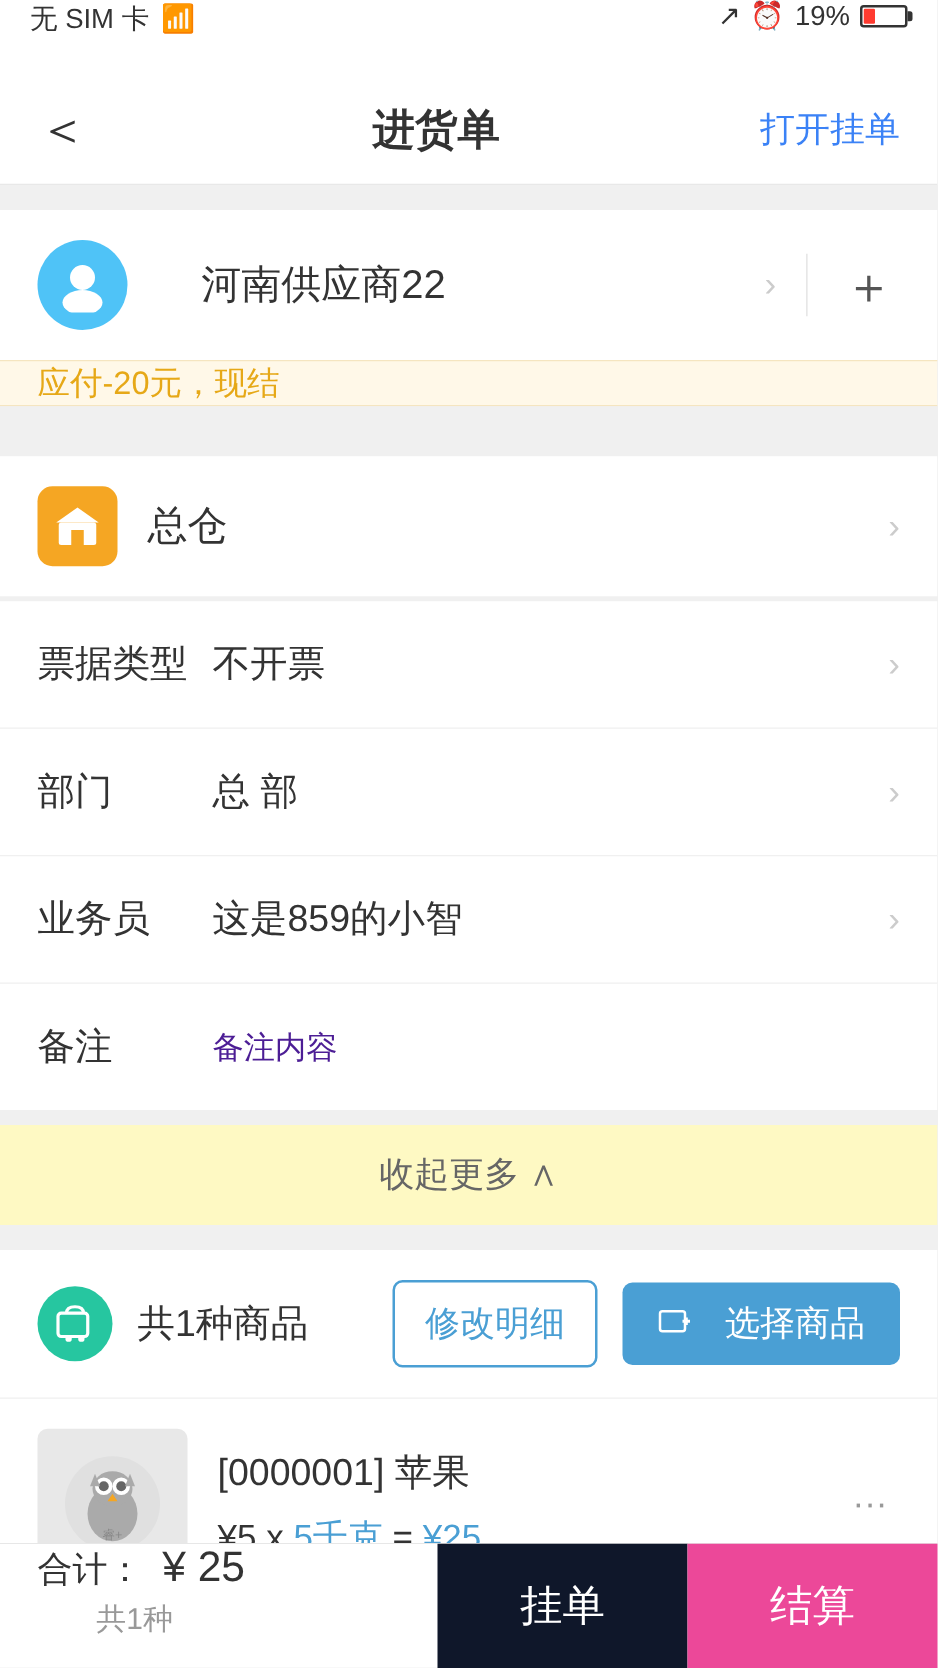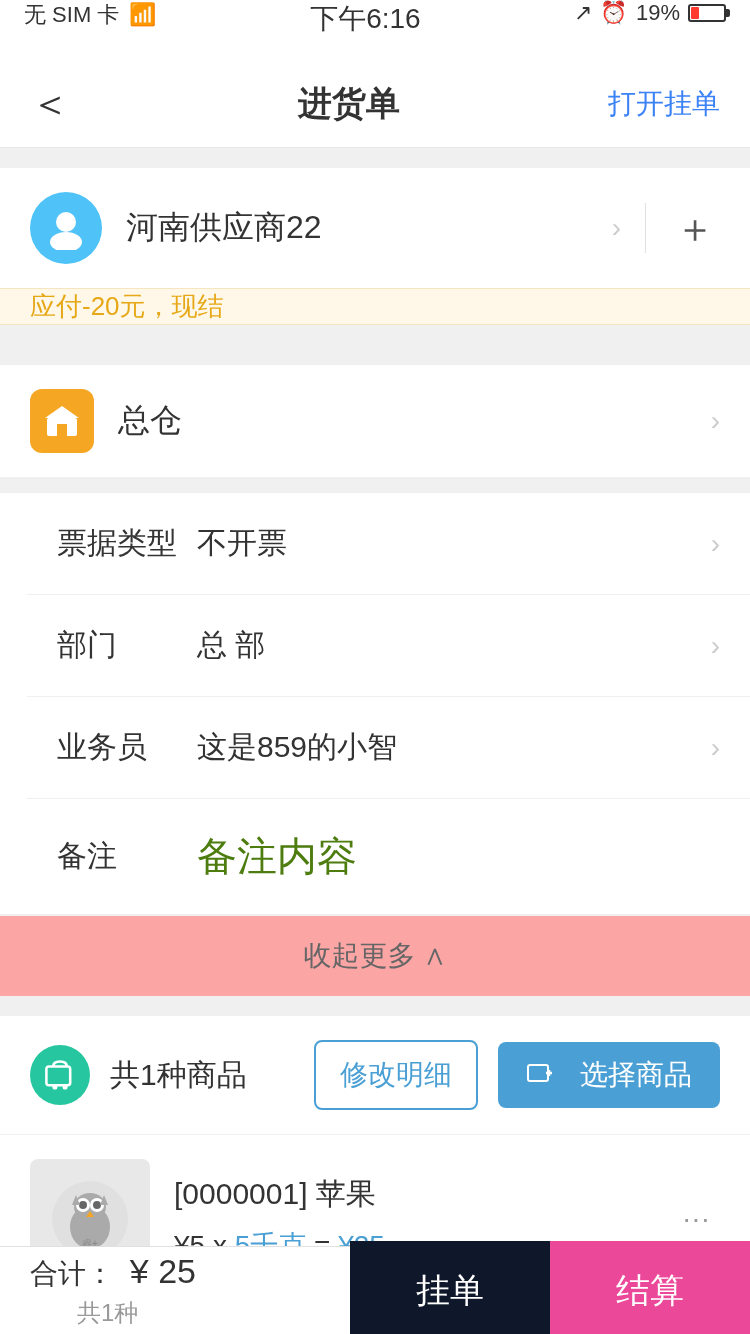--- a/index.html
+++ b/index.html
@@ -100,20 +100,21 @@
       background: #4fc3f7;
       display: flex; align-items: center; justify-content: center;
       margin-right: 24px;
       flex-shrink: 0;
     }
     .supplier-avatar svg { width: 44px; height: 44px; }
     .supplier-name {
       font-size: 32px;
       color: #333;
       flex: 1;
+      margin-left: 35px;
     }
     .supplier-arrow {
       font-size: 28px;
       color: #ccc;
       margin-right: 24px;
     }
     .supplier-add {
       font-size: 40px;
       color: #555;
       cursor: pointer;
@@ -160,22 +161,21 @@
       flex: 1;
     }
     .row-arrow {
       font-size: 28px;
       color: #ccc;
     }
 
     
     .form-section {
       background: #fff;
-      margin-top: 16px;
-      padding-left: 27px;
+      margin-top: 4px;
     }
     .form-row {
       display: flex;
       align-items: center;
       padding: 30px;
       border-bottom: 1px solid #f0f0f0;
       min-height: 88px;
     }
     .form-row:last-child { border-bottom: none; }
     .form-label {
@@ -183,33 +183,33 @@
       color: #333;
       width: 140px;
       flex-shrink: 0;
     }
     .form-value {
       font-size: 30px;
       color: #333;
       flex: 1;
     }
     .form-placeholder {
-      font-size: 40px;
-      color: #4d7c0f;
+      font-size: 25px;
+      color: #4c1d95;
       flex: 1;
     }
 
     
     .collapse-bar {
-      background: #fca5a5;
+      background: #fef9c3;
       height: 80px;
       display: flex;
       align-items: center;
       justify-content: center;
-      margin-top: 2px;
+      margin-top: 12px;
       font-size: 28px;
       color: #666;
       gap: 8px;
       cursor: pointer;
     }
 
     
     .products-section {
       background: #fff;
       margin-top: 20px;
@@ -290,23 +290,22 @@
       color: #999;
       padding: 10px;
       cursor: pointer;
     }
 
     
     .bottom-bar {
       position: fixed;
       bottom: 0;
       width: 750px;
-      height: 88px;
-      display: flex;
-      align-items: center;
+      height: 100px;
+      display: flex;
       background: #fff;
       border-top: 1px solid #e0e0e0;
     }
     .total-section {
       flex: 1;
       padding: 0 30px;
     }
     .total-amount {
       font-size: 34px;
       color: #333;
@@ -351,21 +350,20 @@
     .wifi-icon { font-size: 22px; }
   </style>
 </head>
 <body>
 
 <div class="status-bar">
   <div class="status-left">
     <span>无 SIM 卡</span>
     <span class="wifi-icon">📶</span>
   </div>
-  <div class="status-center">下午6:16</div>
   <div class="status-right">
     <span>↗</span>
     <span>⏰</span>
     <span>19%</span>
     <span class="battery-icon">
       <span class="battery-fill"></span>
     </span>
   </div>
 </div>
 

